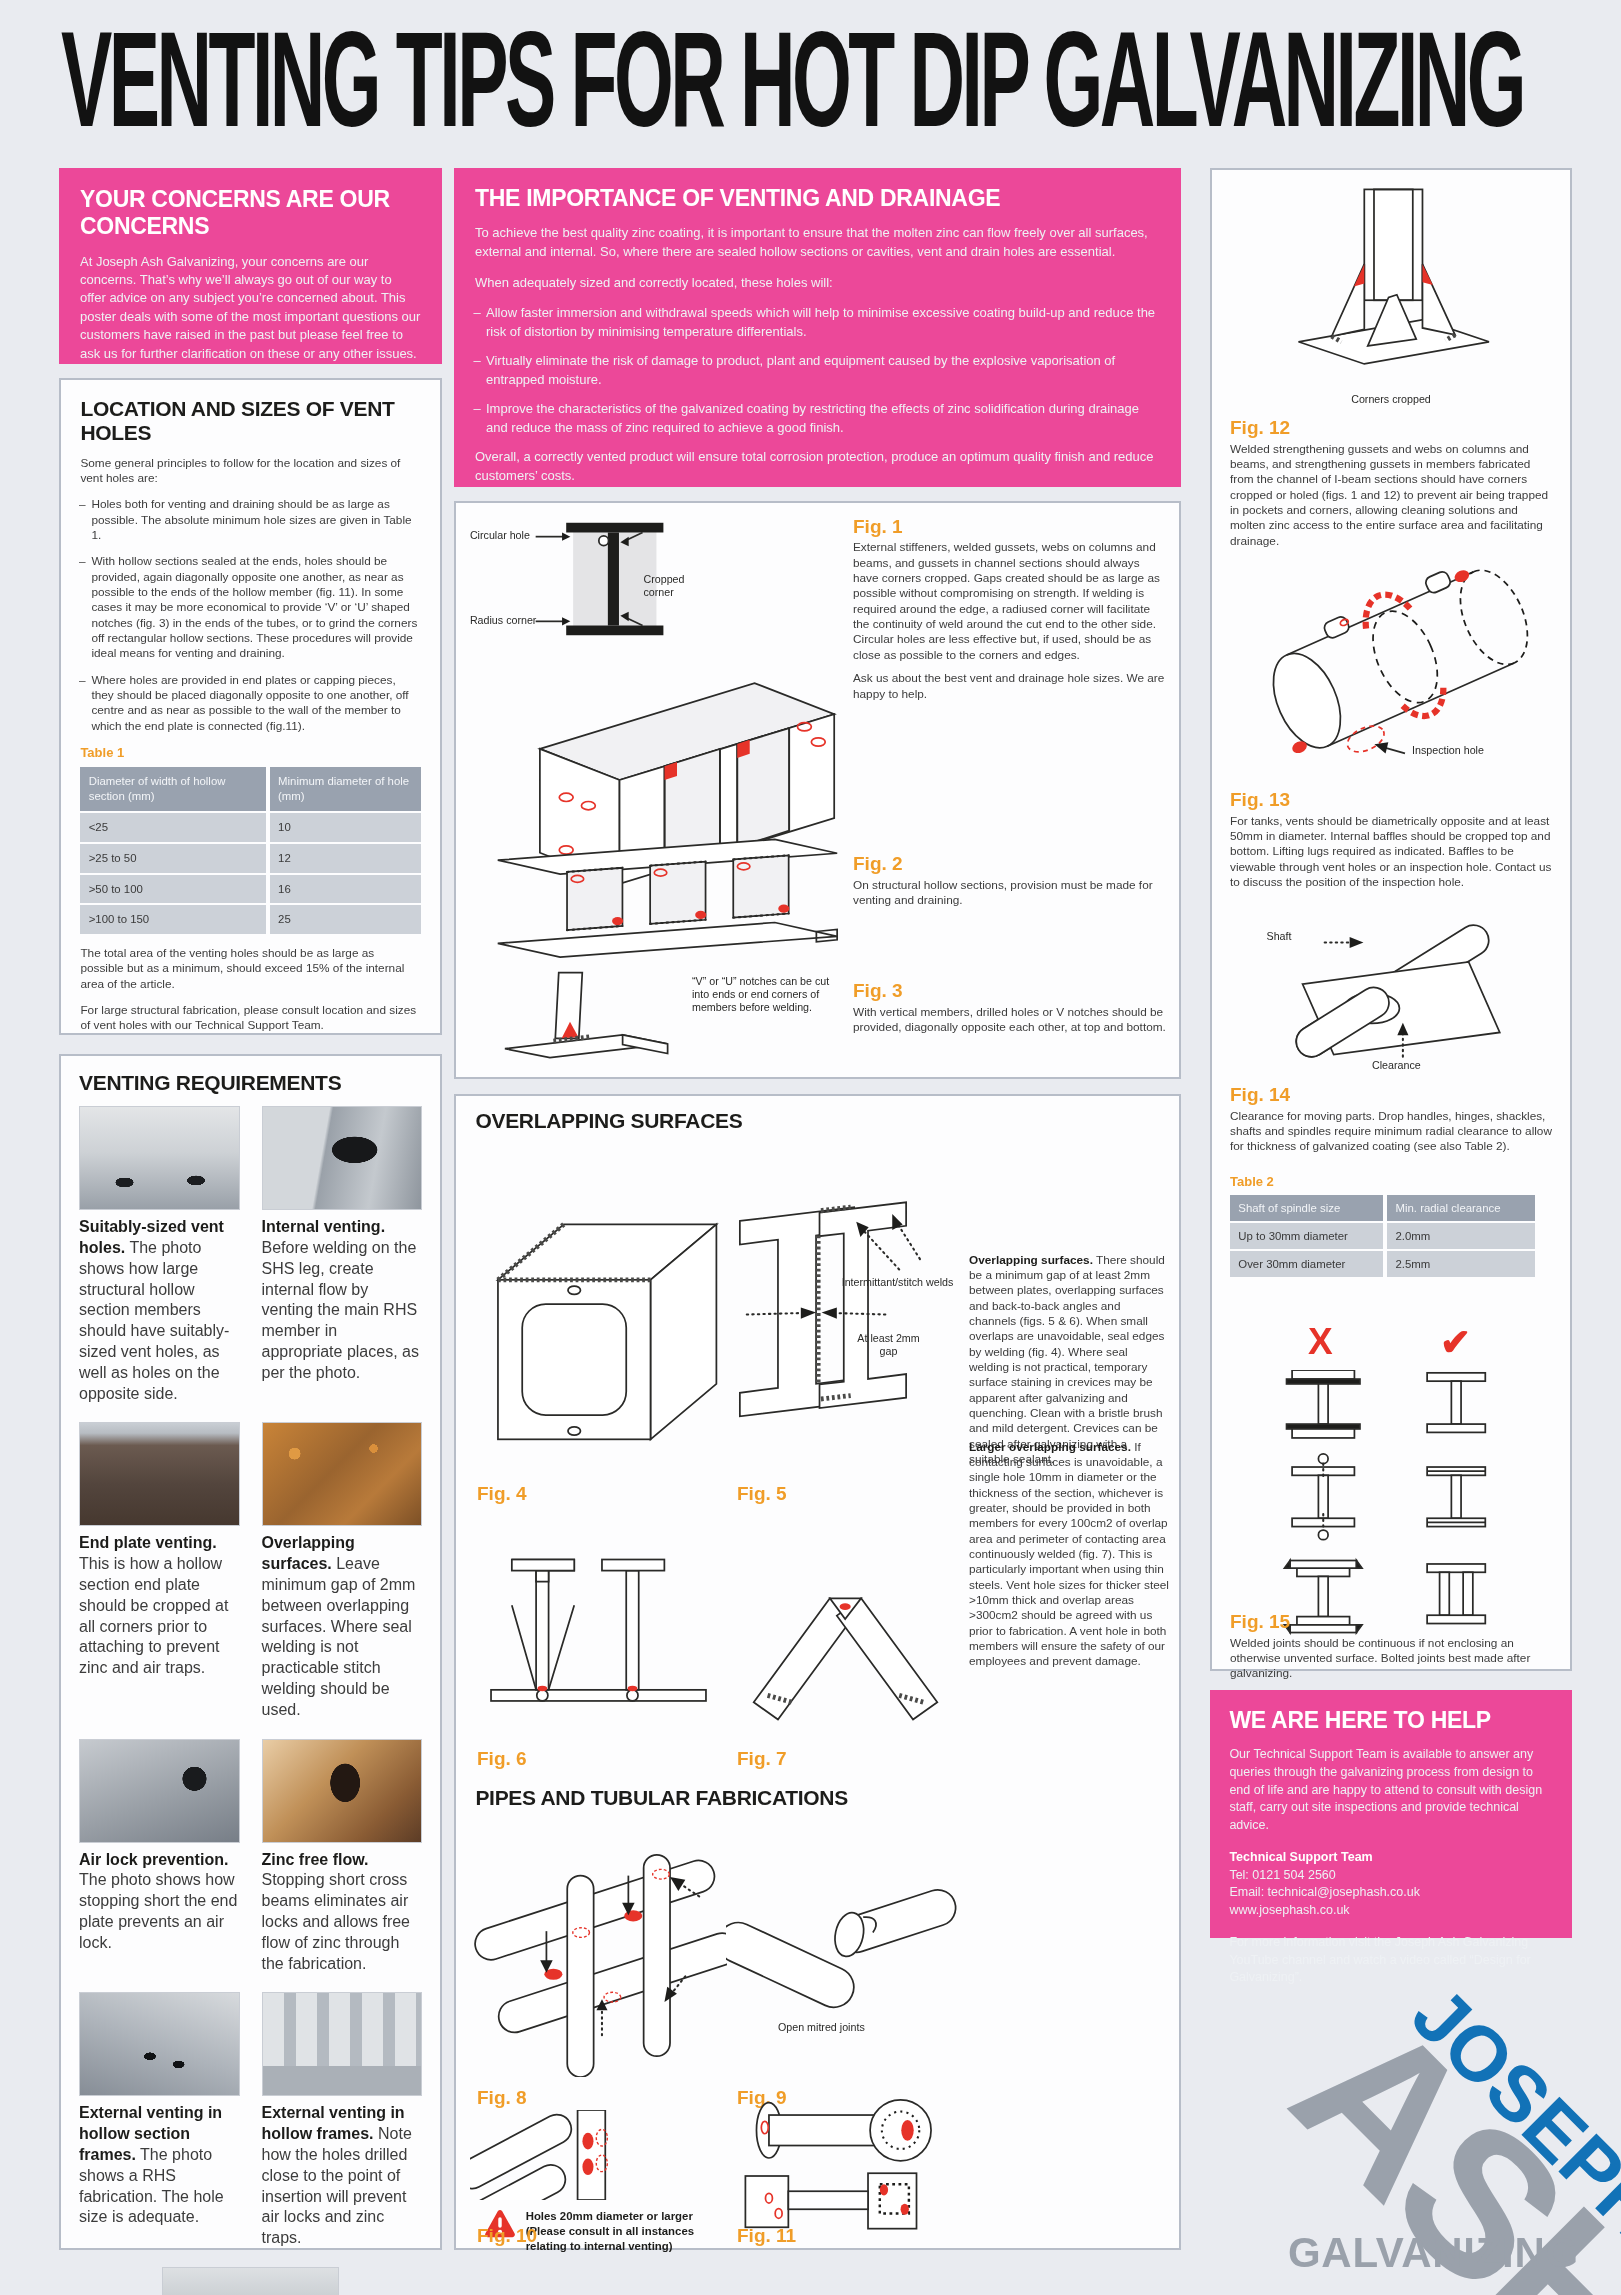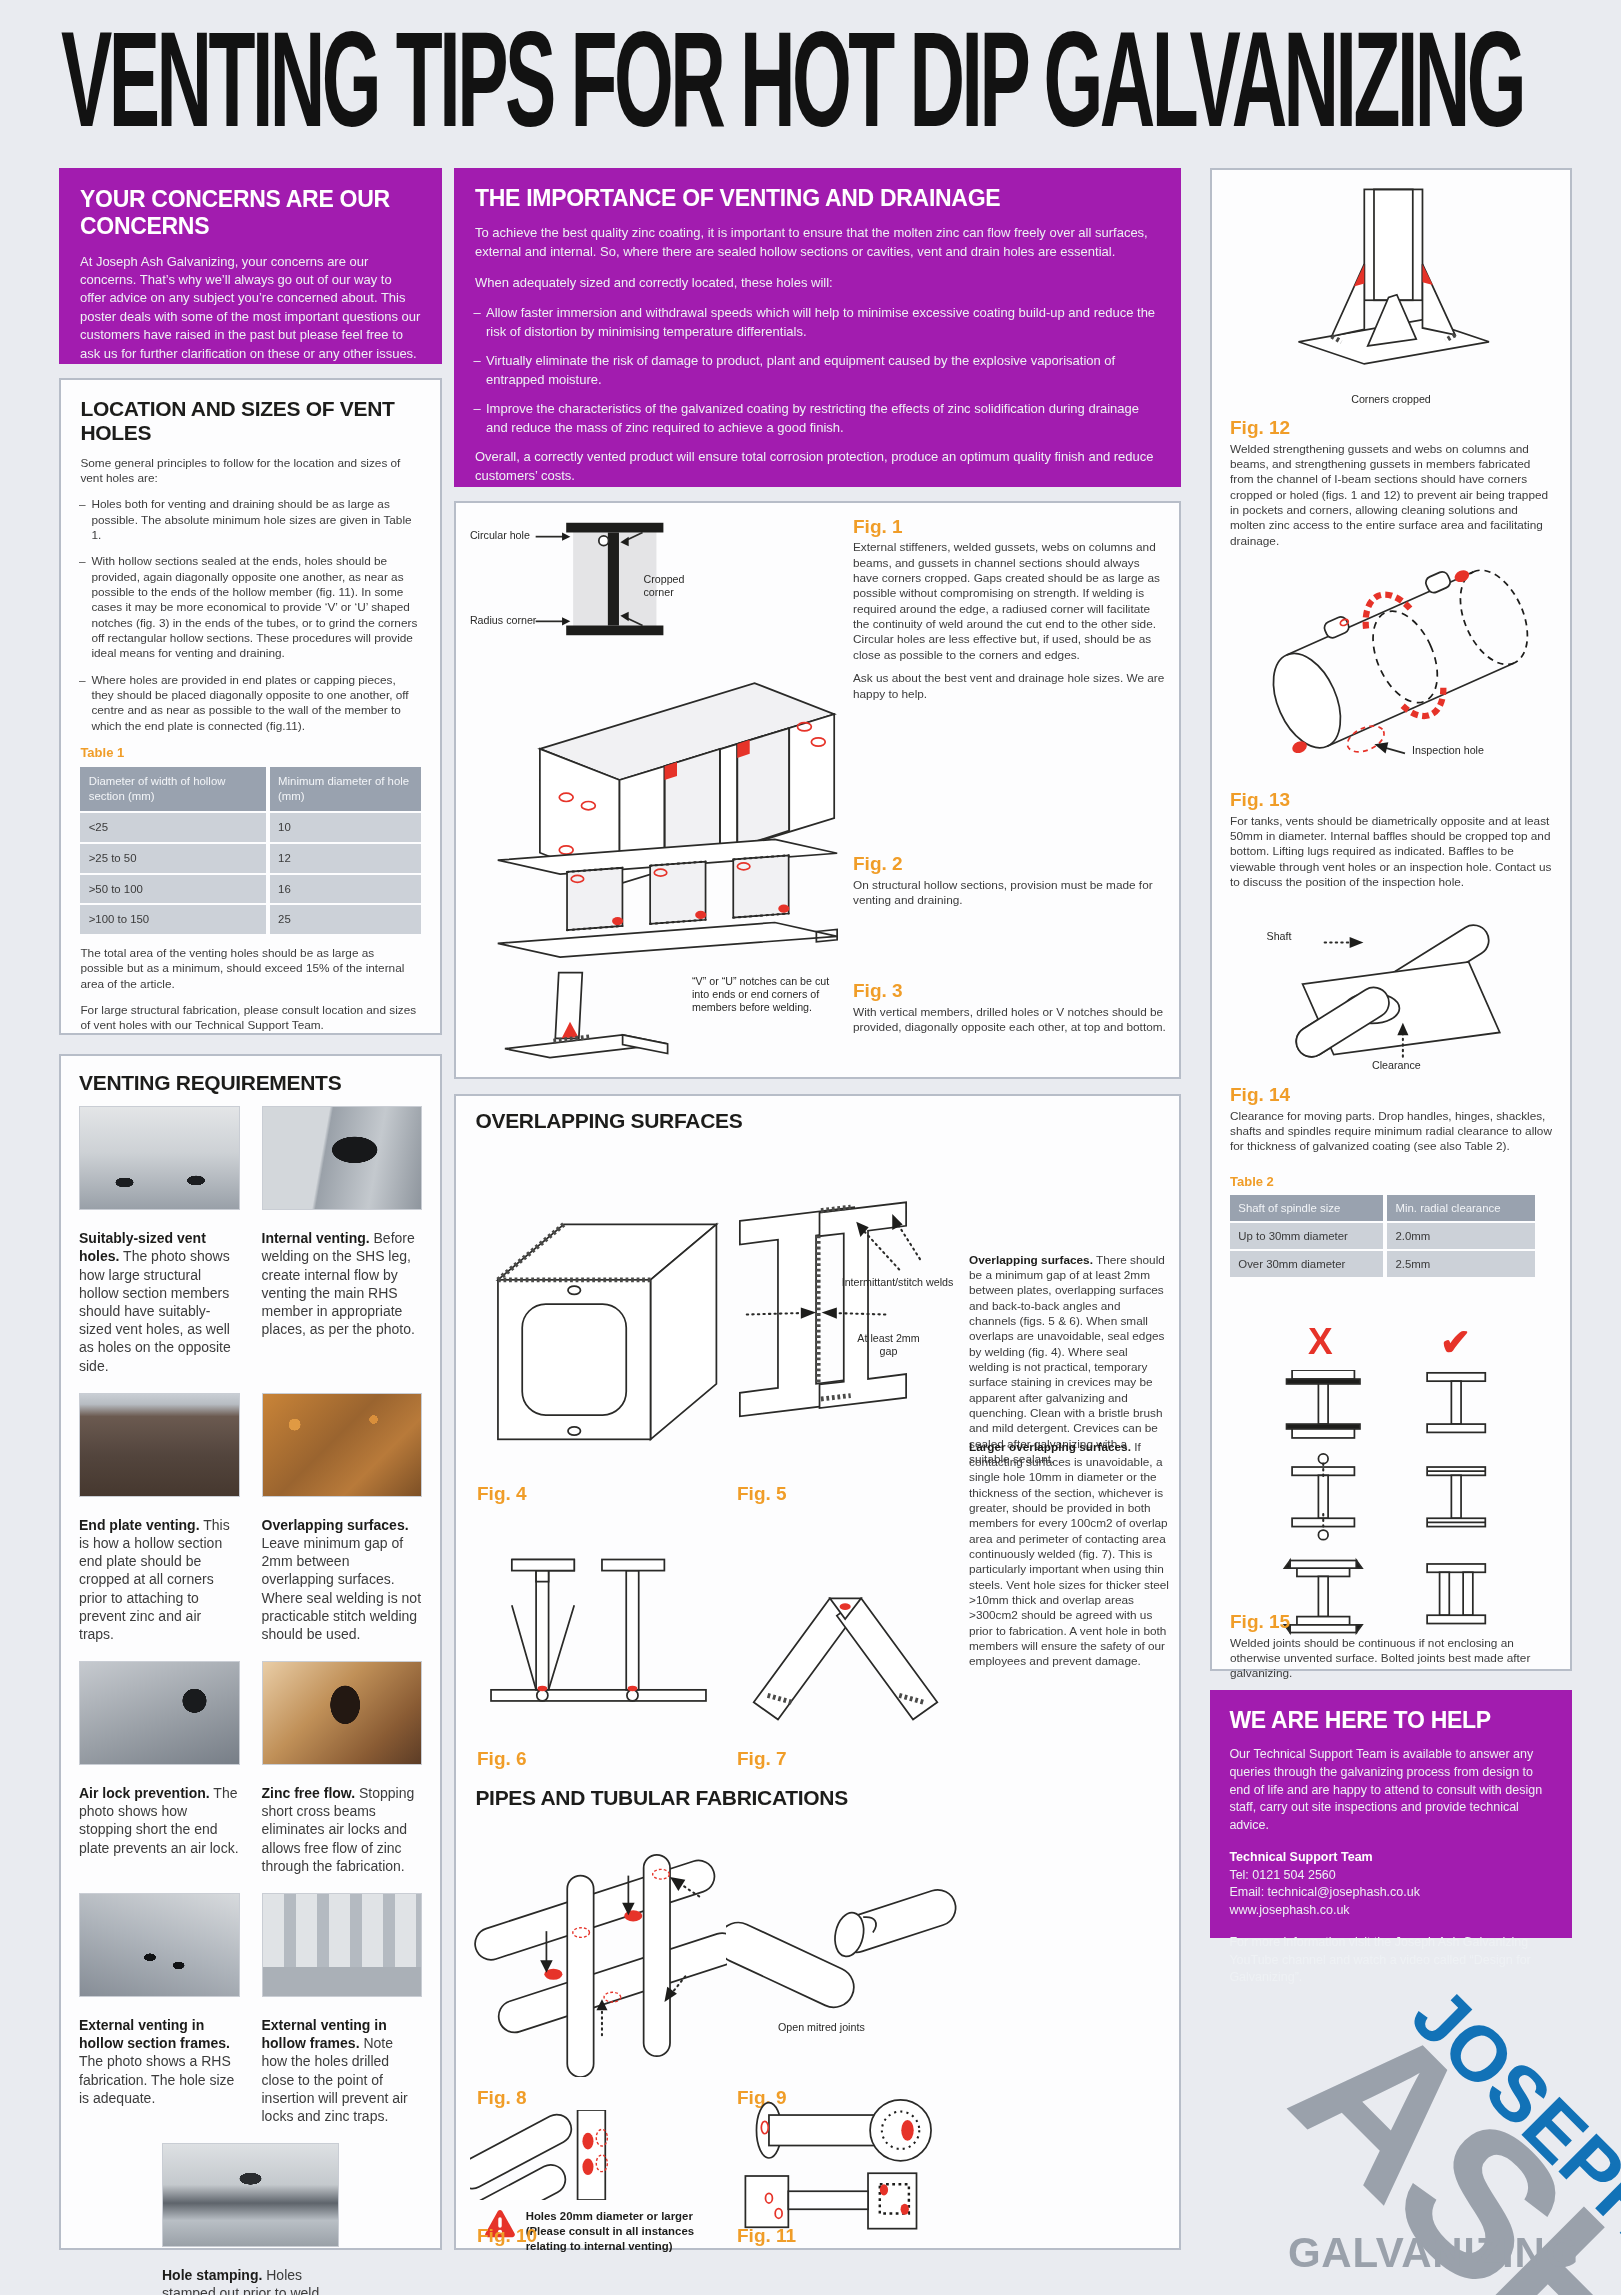--- a/index.html
+++ b/index.html
@@ -2,41 +2,41 @@
 <html style="font-size:11px"><head>
 <meta charset="utf-8">
 <style>
   html,body{margin:0;padding:0;background:#dfe2e8;font-family:"Liberation Sans",sans-serif;}
   #page{position:relative;width:1622px;height:2295px;background:#e9ebf0;margin:0 auto;overflow:hidden;}
   .abs{position:absolute;}
   
   #main-title{position:absolute;left:61px;top:15.3px;width:1525px;height:128px;overflow:visible;white-space:nowrap;}
   #main-title span{display:inline-block;font-size:136px;font-weight:bold;color:#121212;letter-spacing:-6.2px;transform:scaleX(0.565);transform-origin:0 50%;line-height:128px;}
   
-  .panel-gray{background:#a21caf;color:#fff;}
+  .panel-gray{background:#ec4899;color:#fff;}
   .panel-white{background:#fdfdfe;border:2.1px solid #b7bdc8;box-sizing:border-box;}
   .panel-gray h2{margin:0 0 12.5px 0;font-size:23px;color:#fff;letter-spacing:-0.3px;}
   .panel-white h2{margin:0 0 11px 0;font-size:21px;color:#1d1d1b;letter-spacing:-0.3px;}
   .gray-body{font-size:13px;line-height:1.42;color:#eef1f4;}
   .gray-body p{margin:0 0 12.5px 0;}
   .body-txt{font-size:11.8px;line-height:1.3;color:#3c3c3c;}
   .body-txt p{margin:0 0 11px 0;}
   .blist p{margin:0 0 11px 0;padding-left:11px;position:relative;}
   .blist p::before{content:"\2013";position:absolute;left:-1.4px;}
   .orange{color:#f09d28;font-weight:bold;}
   b.lead{color:#1c1c1a;}
   
   table.dtable{border-collapse:collapse;width:100%;font-size:11.4px;}
   table.dtable th{background:#99a2af;color:#f3f5f8;font-weight:normal;text-align:left;padding:7px 8.3px;}
   table.dtable td{background:#ccd1d8;color:#3a3a3a;padding:7px 8.3px;}
   table.dtable th,table.dtable td{border-bottom:2.8px solid #fdfdfe;border-right:4.2px solid #fdfdfe;}
   table.dtable th:last-child,table.dtable td:last-child{border-right:none;}
   
   .vgrid{display:grid;grid-template-columns:1fr 1fr;column-gap:22px;row-gap:18px;padding:0 18px;}
-  .vitem p{margin:19px 0 0 0;font-size:14px;line-height:1.3;color:#3c3c3c;}
+  .vitem p{margin:7px 0 0 0;font-size:16px;line-height:1.3;color:#3c3c3c;}
   .photo{width:100%;height:104px;border:0.7px solid #c9cdd4;box-sizing:border-box;}
   .vcenter{grid-column:1 / 3;width:177px;margin:0 auto;}
   .ph1{background:radial-gradient(ellipse 15.3px 8.3px at 28% 74%,#1b1d20 58%,transparent 60%),radial-gradient(ellipse 15.3px 8.3px at 73% 72%,#1b1d20 58%,transparent 60%),linear-gradient(180deg,#e3e5e7 0%,#cdd1d5 45%,#99a0a8 100%);}
   .ph2{background:radial-gradient(ellipse 36px 21px at 58% 42%,#17181a 62%,transparent 64%),linear-gradient(100deg,#d3d7db 38%,#9aa1a9 40%,#c4c9ce 70%,#8e959d 100%);}
   .ph3{background:linear-gradient(180deg,#c9ced4 0%,#b7bcc2 10%,#6b5a50 22%,#53453d 60%,#46382f 100%);}
   .ph4{background:radial-gradient(circle 9.7px at 20% 30%,#e09a43 60%,transparent 62%),radial-gradient(circle 7px at 70% 25%,#d98f3b 60%,transparent 62%),linear-gradient(135deg,#c98438 0%,#9a642f 45%,#b87a3a 70%,#7d5026 100%);}
   .ph5{background:radial-gradient(circle 18px at 72% 38%,#191b1d 66%,transparent 68%),linear-gradient(160deg,#c6cacf 0%,#9aa0a7 55%,#777e87 100%);}
   .ph6{background:radial-gradient(ellipse 23.6px 30.5px at 52% 42%,#231812 62%,transparent 64%),linear-gradient(135deg,#e9cda6 0%,#c09058 40%,#8a5c34 75%,#5c3c26 100%);}
   .ph7{background:radial-gradient(ellipse 9.7px 6.2px at 44% 62%,#101214 60%,transparent 62%),radial-gradient(ellipse 9.7px 6.2px at 62% 70%,#101214 60%,transparent 62%),linear-gradient(200deg,#d7dadd 0%,#aeb4bb 50%,#868d96 100%);}
   .ph8{background:linear-gradient(0deg,#aab0b7 0 28%,transparent 28%),repeating-linear-gradient(90deg,#e0e3e6 0 21px,#b4bac1 21px 33px);}

